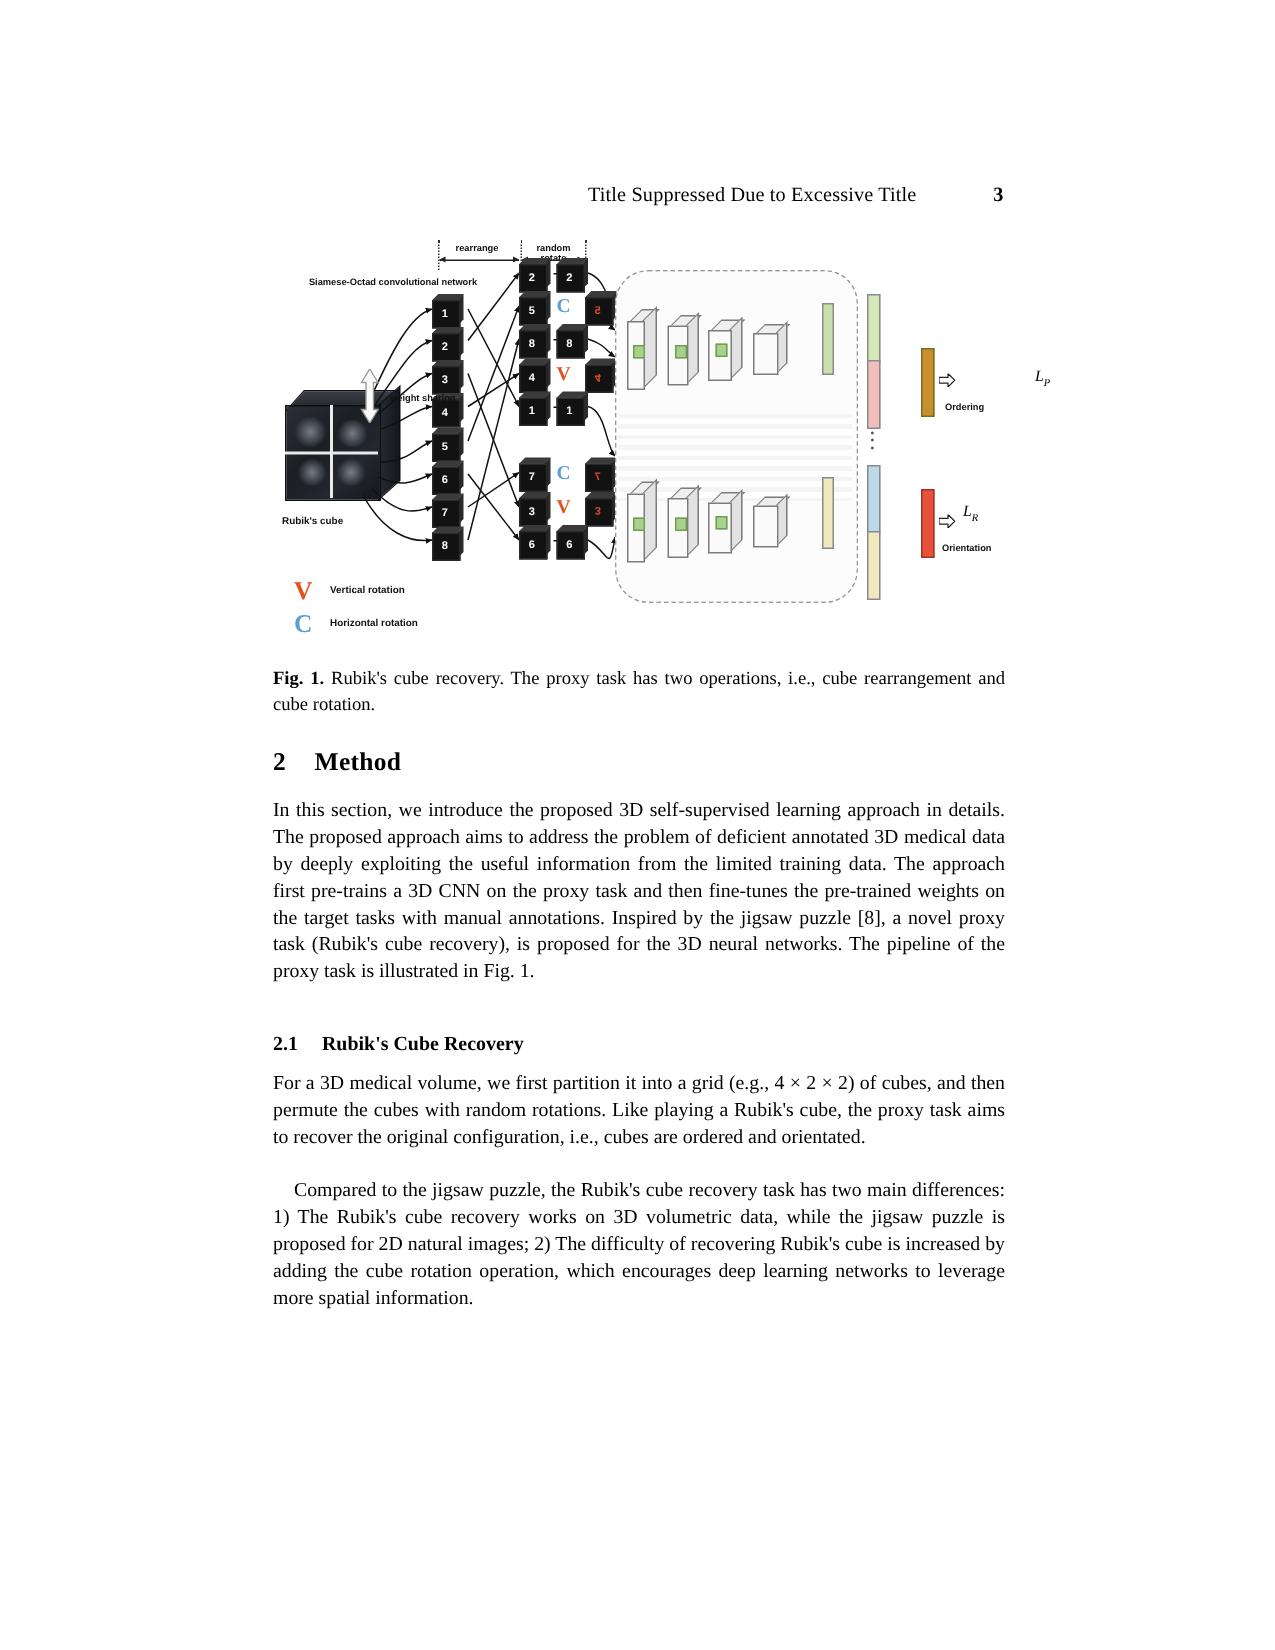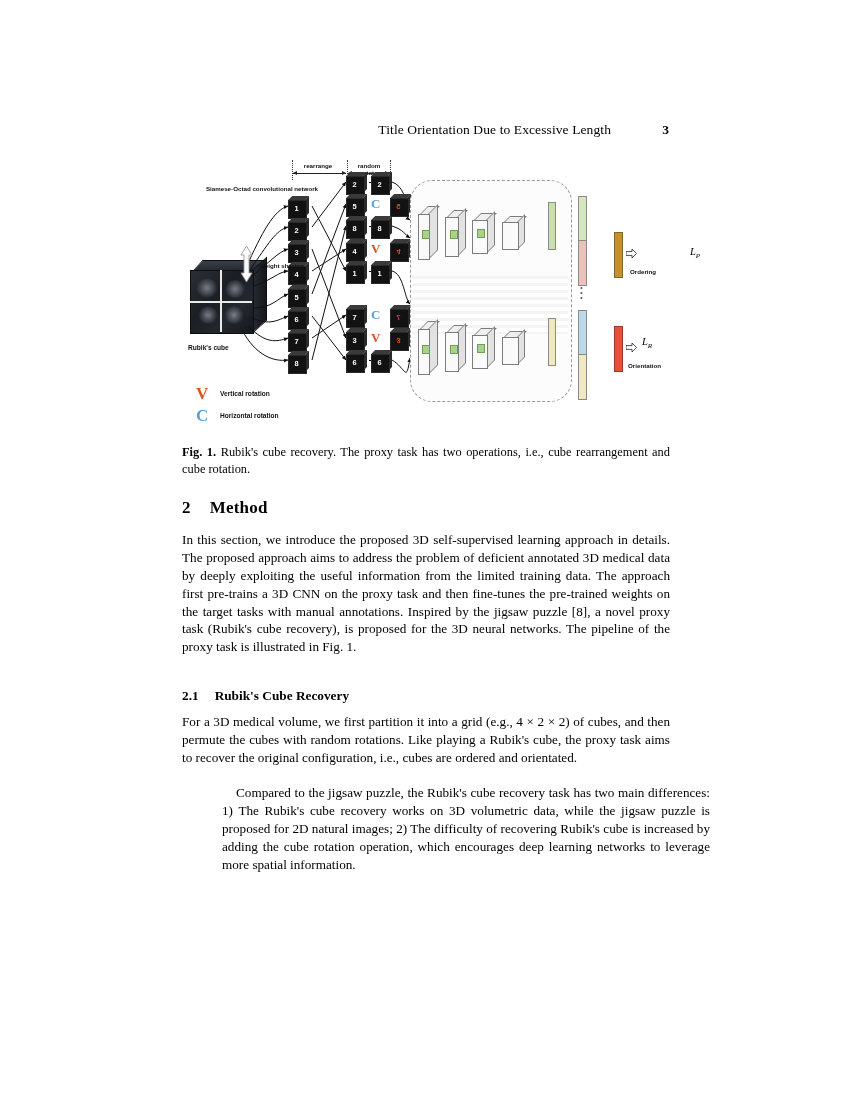--- a/index.html
+++ b/index.html
@@ -390,33 +390,33 @@
     left: 182px;
     width: 488px;
     margin: 0;
     font-size: 13.2px;
     line-height: 1.355;
     text-align: justify;
     text-justify: inter-word;
   }
   p.p1 { top: 531px; }
   p.p2 { top: 713px; }
-  p.p3 { top: 784px; text-indent: 14px; margin-left: 40px; }
+  p.p3 { top: 784px; text-indent: 14px; }
   p.p4 { top: 891px; }
   p.p4 b { font-weight: bold; }
 
   .mathx { font-family: "Liberation Serif", serif; }
 </style>
 </head>
 <body>
 
 <div class="page">
 
   <div class="runhead">
-    <span class="rh-title">Title Orientation Due to Excessive Length</span>
+    <span class="rh-title">Title Suppressed Due to Excessive Title</span>
     <span class="rh-page">3</span>
   </div>
 
   <div class="figure">
     <div class="fig-inner">
 
       <div class="annot annot-rearrange">rearrange</div>
       <div class="annot annot-rotate">
         <span>random</span><br>
         <span>rotate</span>

